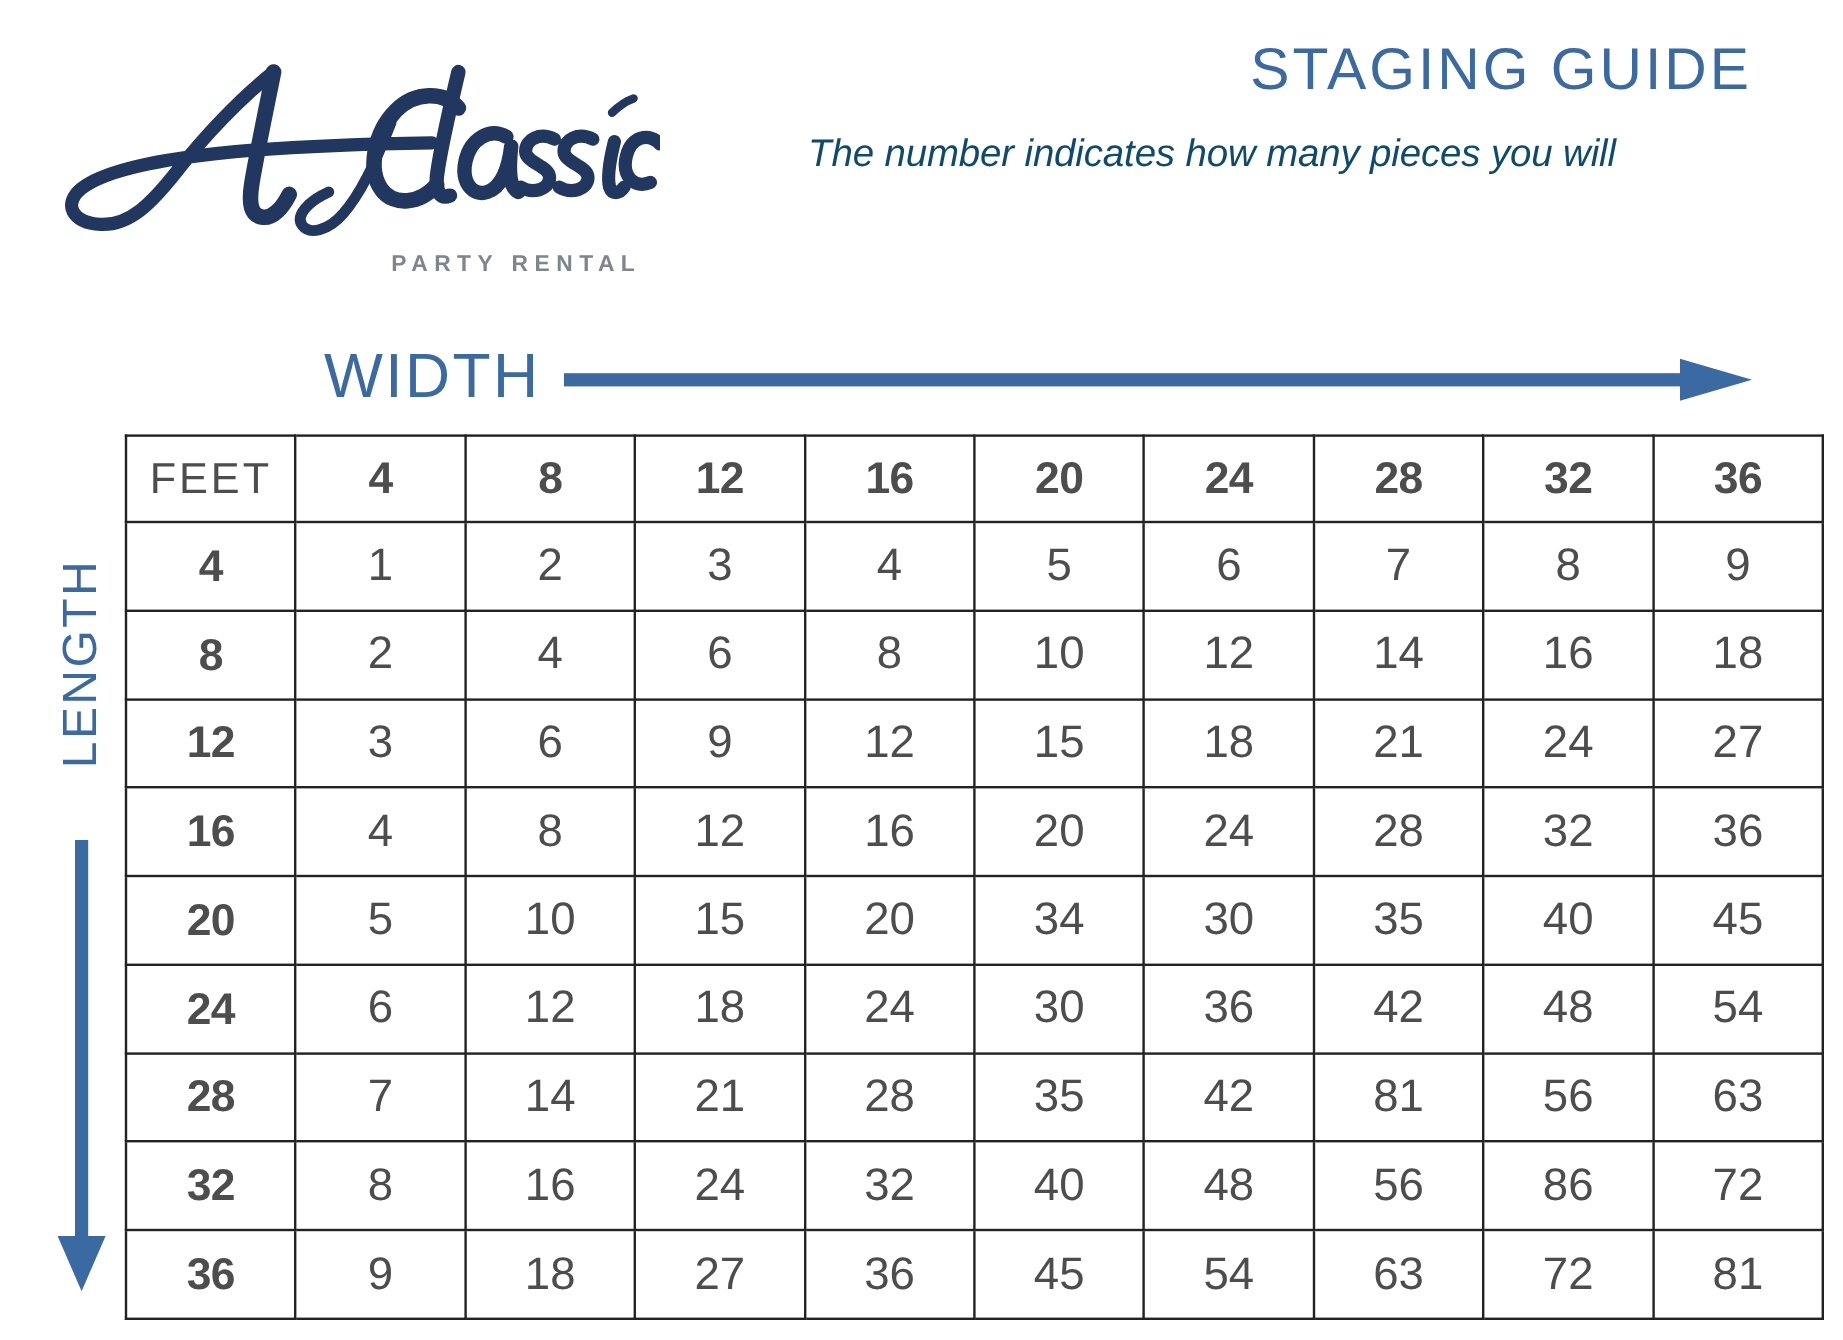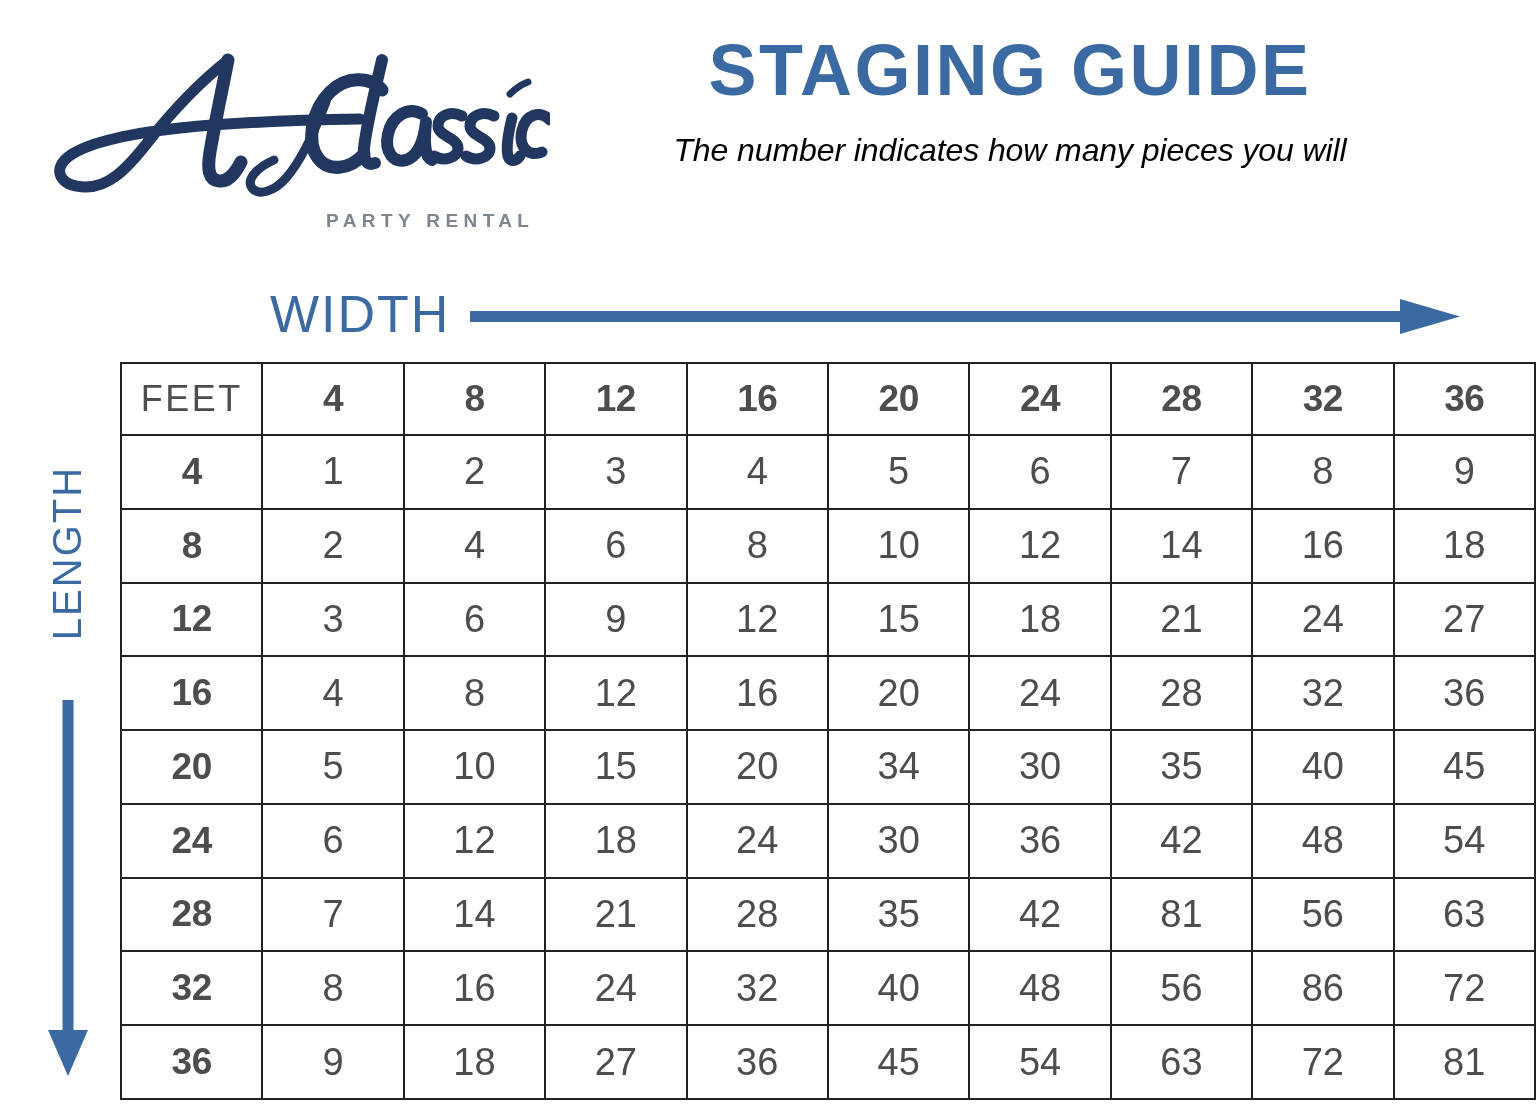--- a/index.html
+++ b/index.html
@@ -64,34 +64,35 @@
   
   #title-block {
     position: absolute;
     left: 560px;
     top: 34px;
     width: 900px;
     text-align: center;
   }
   #main-title {
     font-family: "Liberation Sans", sans-serif;
-    font-size: 72px;
-    font-weight: 700;
+    font-size: 49px;
+    font-weight: 400;
     letter-spacing: 2.5px;
     color: #3a6aa1;
     line-height: 1.0;
     white-space: nowrap;
+    text-align: right;
   }
   #subtitle {
     margin-top: 22px;
     font-family: "Liberation Sans", sans-serif;
     font-style: italic;
     font-size: 32px;
     font-weight: 400;
-    color: #000000;
+    color: #0c4a6e;
     line-height: 1.42;
     letter-spacing: -0.1px;
   }
 
   
   #width-axis {
     position: absolute;
     left: 270px;
     top: 292px;
     width: 1190px;
@@ -142,21 +143,21 @@
     position: absolute;
     left: 16px;
     top: 272px;
     width: 48px;
     height: 376px;
   }
 
   
   #table-wrap {
     position: absolute;
-    left: 120px;
+    left: 104px;
     top: 362px;
     width: 1416px;
     height: 738px;
   }
   table#grid {
     width: 1416px;
     height: 738px;
     border-collapse: collapse;
     table-layout: fixed;
   }

